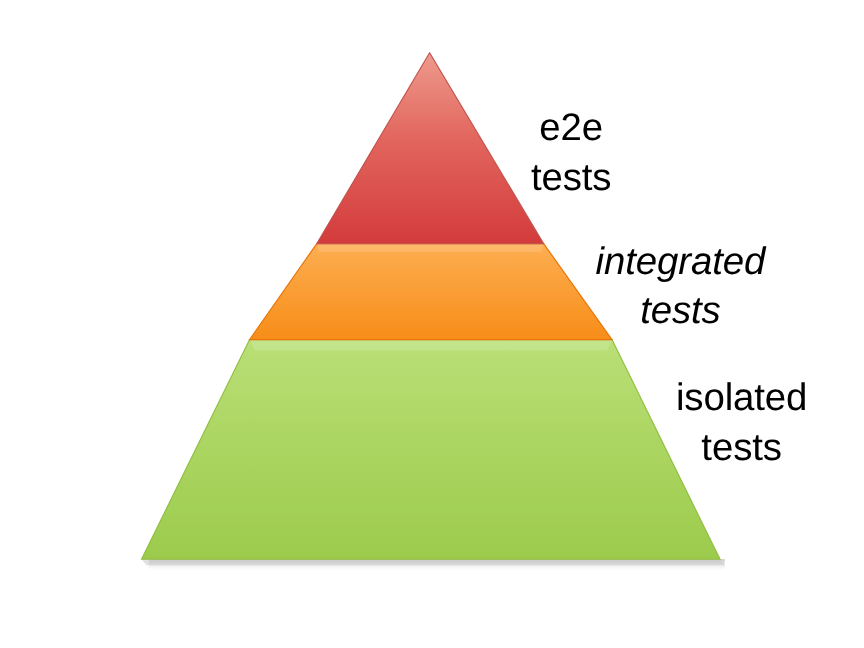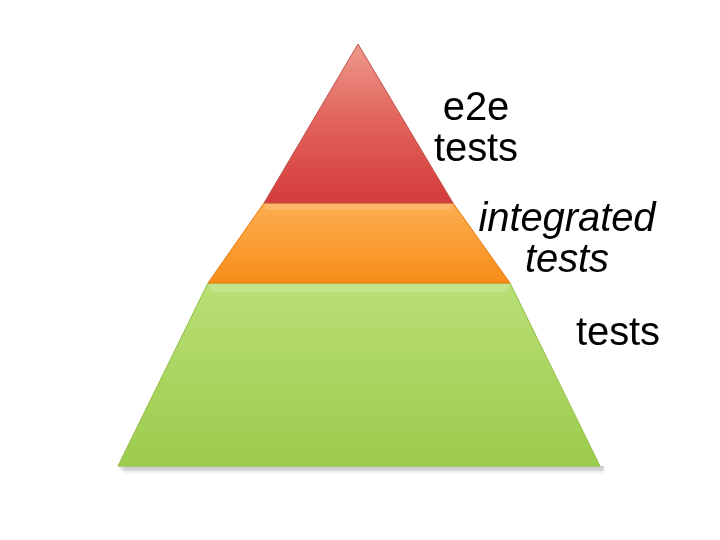--- a/index.html
+++ b/index.html
@@ -33,21 +33,21 @@
     display: block;
     width: 720px;
     height: 540px;
   }
 
   
   .tier-label {
     position: absolute;
     color: #000000;
     font-family: "Liberation Sans", sans-serif;
-    font-size: 40px;
+    font-size: 32px;
     line-height: 41px;
     text-align: center;
     white-space: nowrap;
     letter-spacing: -0.1px;
   }
   .tier-label .lbl-line {
     display: block;
   }
 
   #label-e2e {
@@ -112,16 +112,17 @@
     <span class="lbl-line">e2e</span>
     <span class="lbl-line">tests</span>
   </div>
 
   <div class="tier-label" id="label-integrated">
     <span class="lbl-line">integrated</span>
     <span class="lbl-line">tests</span>
   </div>
 
   <div class="tier-label" id="label-isolated">
+    <span class="lbl-line">isolated</span>
     <span class="lbl-line">tests</span>
   </div>
 
 </div>
 
 </body></html>

